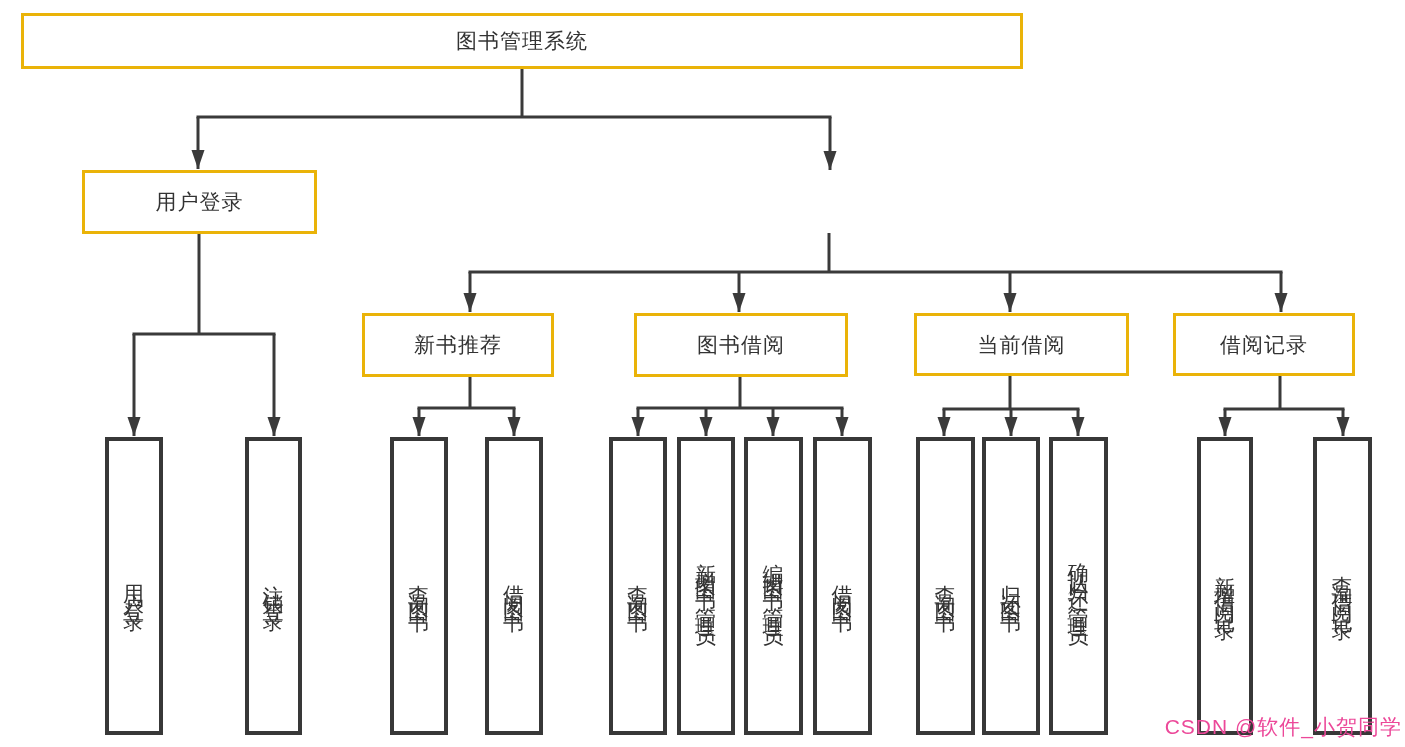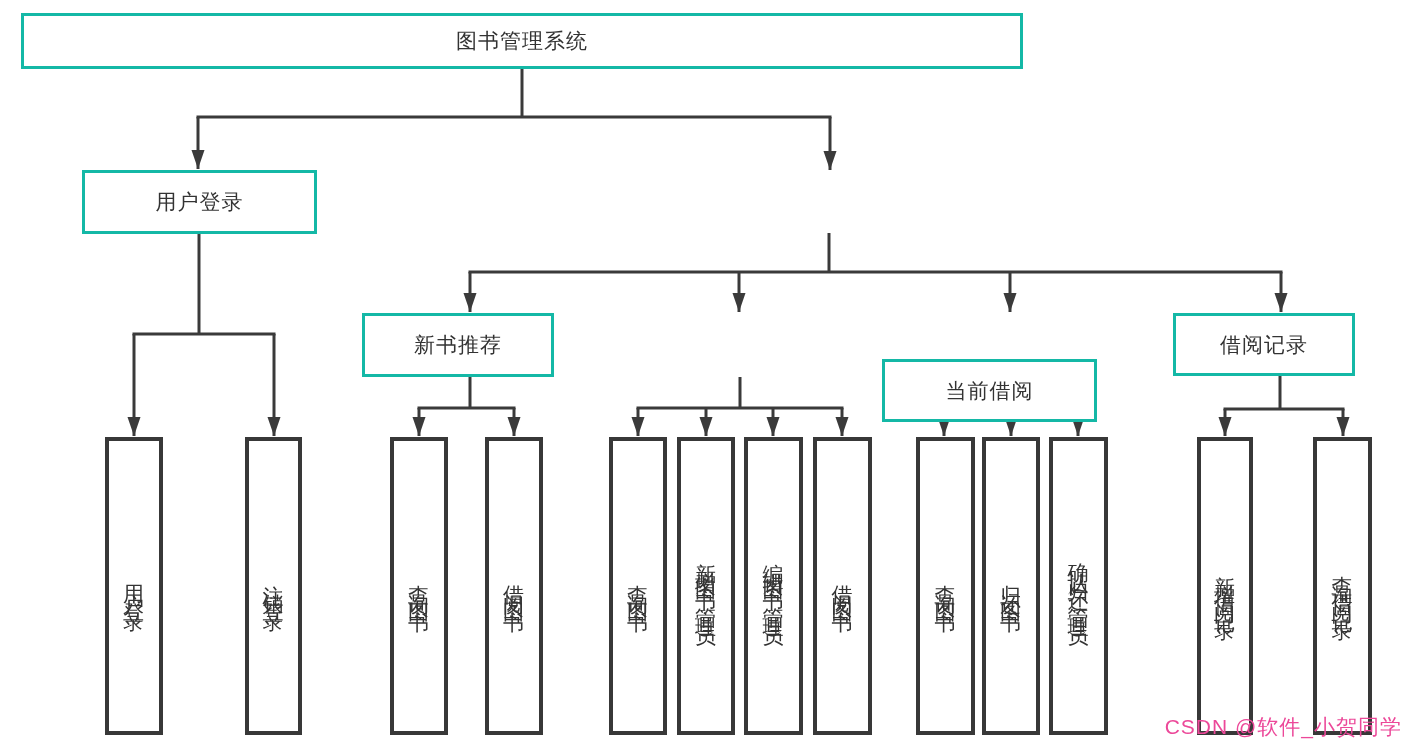--- a/index.html
+++ b/index.html
@@ -13,21 +13,21 @@
   }
   #connectors {
     position: absolute;
     left: 0; top: 0;
     width: 1405px; height: 747px;
   }
   #connectors line { stroke: #3a3a3a; stroke-width: 3; }
   .hbox {
     position: absolute;
     box-sizing: border-box;
-    border: 3px solid #14b8a6;
+    border: 3px solid #eab308;
     background: #ffffff;
     display: flex;
     align-items: center;
     justify-content: center;
     font-size: 21px;
     color: #333333;
     letter-spacing: 1px;
     white-space: nowrap;
   }
   .vbox {
@@ -56,21 +56,21 @@
     letter-spacing: 1px;
     white-space: nowrap;
   }
 
   
   #root-box        { left: 21px;   top: 13px;  width: 1002px; height: 56px; }
   #user-login-box  { left: 82px;   top: 170px; width: 235px;  height: 64px; }
   #book-mgmt-box   { left: 712px;  top: 171px; width: 235px;  height: 62px; }
   #new-book-box    { left: 362px;  top: 313px; width: 192px;  height: 64px; }
   #borrow-box      { left: 634px;  top: 313px; width: 214px;  height: 64px; }
-  #current-box     { left: 882px;  top: 313px; width: 215px;  height: 63px; margin-top: 46px; }
+  #current-box     { left: 914px;  top: 313px; width: 215px;  height: 63px; }
   #record-box      { left: 1173px; top: 313px; width: 182px;  height: 63px; }
 
   #leaf-a1 { left: 105px;  width: 58px; }
   #leaf-a2 { left: 245px;  width: 57px; }
   #leaf-b1 { left: 390px;  width: 58px; }
   #leaf-b2 { left: 485px;  width: 58px; }
   #leaf-c1 { left: 609px;  width: 58px; }
   #leaf-c2 { left: 677px;  width: 58px; }
   #leaf-c3 { left: 744px;  width: 59px; }
   #leaf-c4 { left: 813px;  width: 59px; }
@@ -145,20 +145,21 @@
       <line x1="1225" y1="409" x2="1225" y2="436" marker-end="url(#ah)"></line>
       <line x1="1343" y1="409" x2="1343" y2="436" marker-end="url(#ah)"></line>
     </g>
   </svg>
 
   <div class="hbox" id="root-box">图书管理系统</div>
 
   <div class="hbox" id="user-login-box">用户登录</div>
 
   <div class="hbox" id="new-book-box">新书推荐</div>
+  <div class="hbox" id="borrow-box">图书借阅</div>
   <div class="hbox" id="current-box">当前借阅</div>
   <div class="hbox" id="record-box">借阅记录</div>
 
   <div class="vbox" id="leaf-a1">用户登录</div>
   <div class="vbox" id="leaf-a2">注销登录</div>
 
   <div class="vbox" id="leaf-b1">查询图书</div>
   <div class="vbox" id="leaf-b2">借阅图书</div>
 
   <div class="vbox" id="leaf-c1">查询图书</div>

